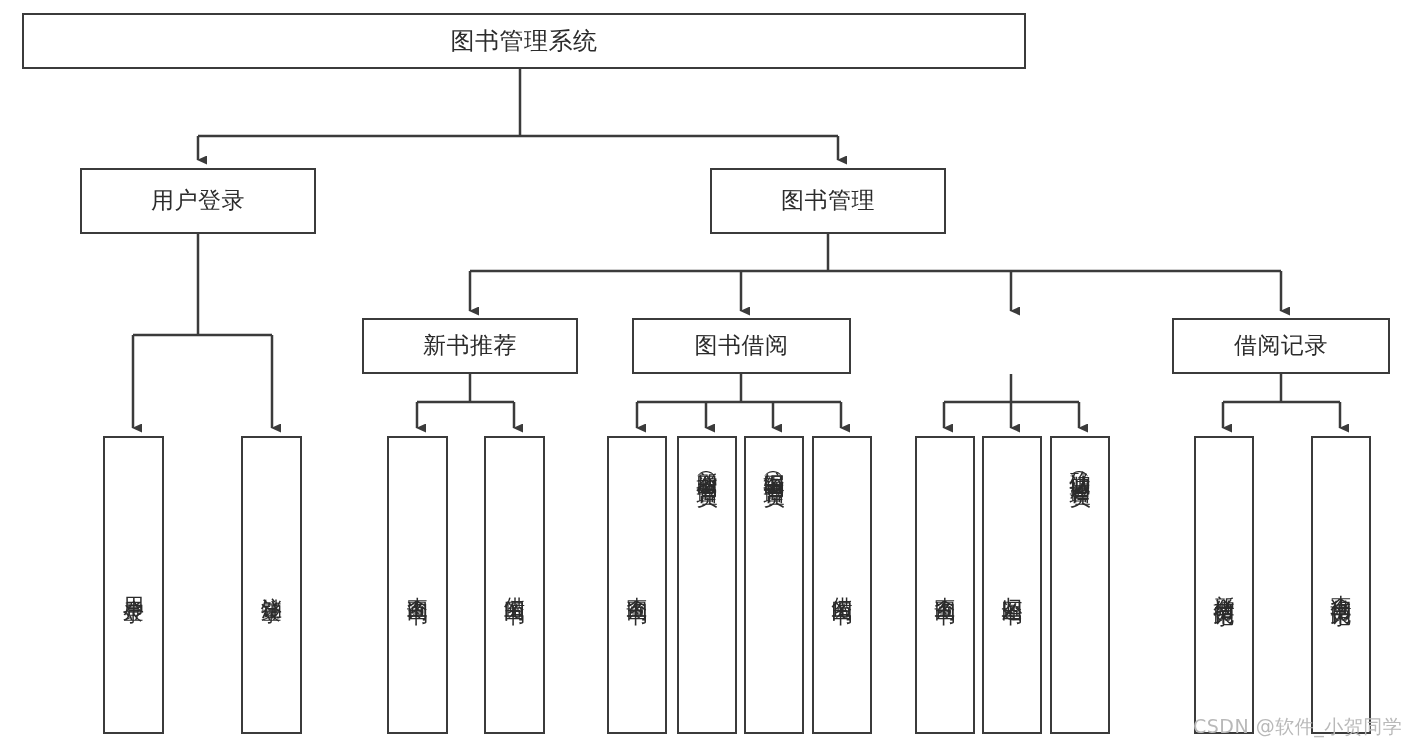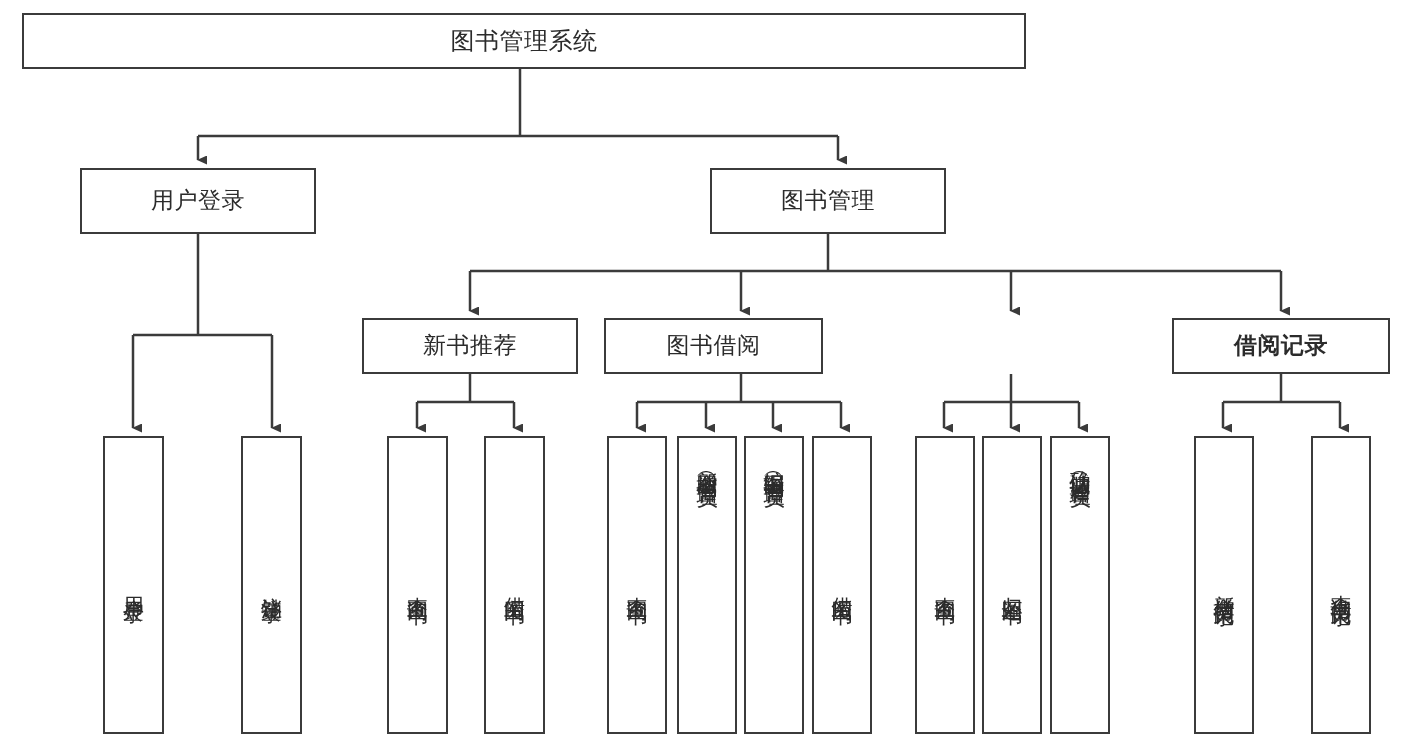--- a/index.html
+++ b/index.html
@@ -133,24 +133,24 @@
   <div class="node horiz" style="left:80px; top:168px; width:236px; height:66px;">
     <span class="node-label">用户登录</span>
   </div>
   <div class="node horiz" style="left:362px; top:318px; width:216px; height:56px;">
     <span class="node-label">新书推荐</span>
   </div>
 
   <div class="node horiz" style="left:710px; top:168px; width:236px; height:66px;">
     <span class="node-label">图书管理</span>
   </div>
-  <div class="node horiz" style="left:604px; top:318px; width:219px; height:56px;">
+  <div class="node horiz" style="left:632px; top:318px; width:219px; height:56px;">
     <span class="node-label">图书借阅</span>
   </div>
-  <div class="node horiz" style="left:1172px; top:318px; width:218px; height:56px;font-weight:bold;">
+  <div class="node horiz" style="left:1172px; top:318px; width:218px; height:56px;">
     <span class="node-label">借阅记录</span>
   </div>
 
   <div class="node vert short" style="left:103px; top:436px; width:61px; height:298px;">
     <span class="node-label">用户登录</span>
   </div>
   <div class="node vert short" style="left:241px; top:436px; width:61px; height:298px;">
     <span class="node-label">注销登录</span>
   </div>
 
@@ -184,14 +184,15 @@
     <span class="node-label">确认归还（管理员）</span>
   </div>
 
   <div class="node vert short" style="left:1194px; top:436px; width:60px; height:298px;">
     <span class="node-label">新增借阅记录</span>
   </div>
   <div class="node vert short" style="left:1311px; top:436px; width:60px; height:298px;">
     <span class="node-label">查询借阅记录</span>
   </div>
 
+  <div class="watermark" style="left:1193px; top:714px;">CSDN @软件_小贺同学</div>
 
 </div>
 
 </body></html>

